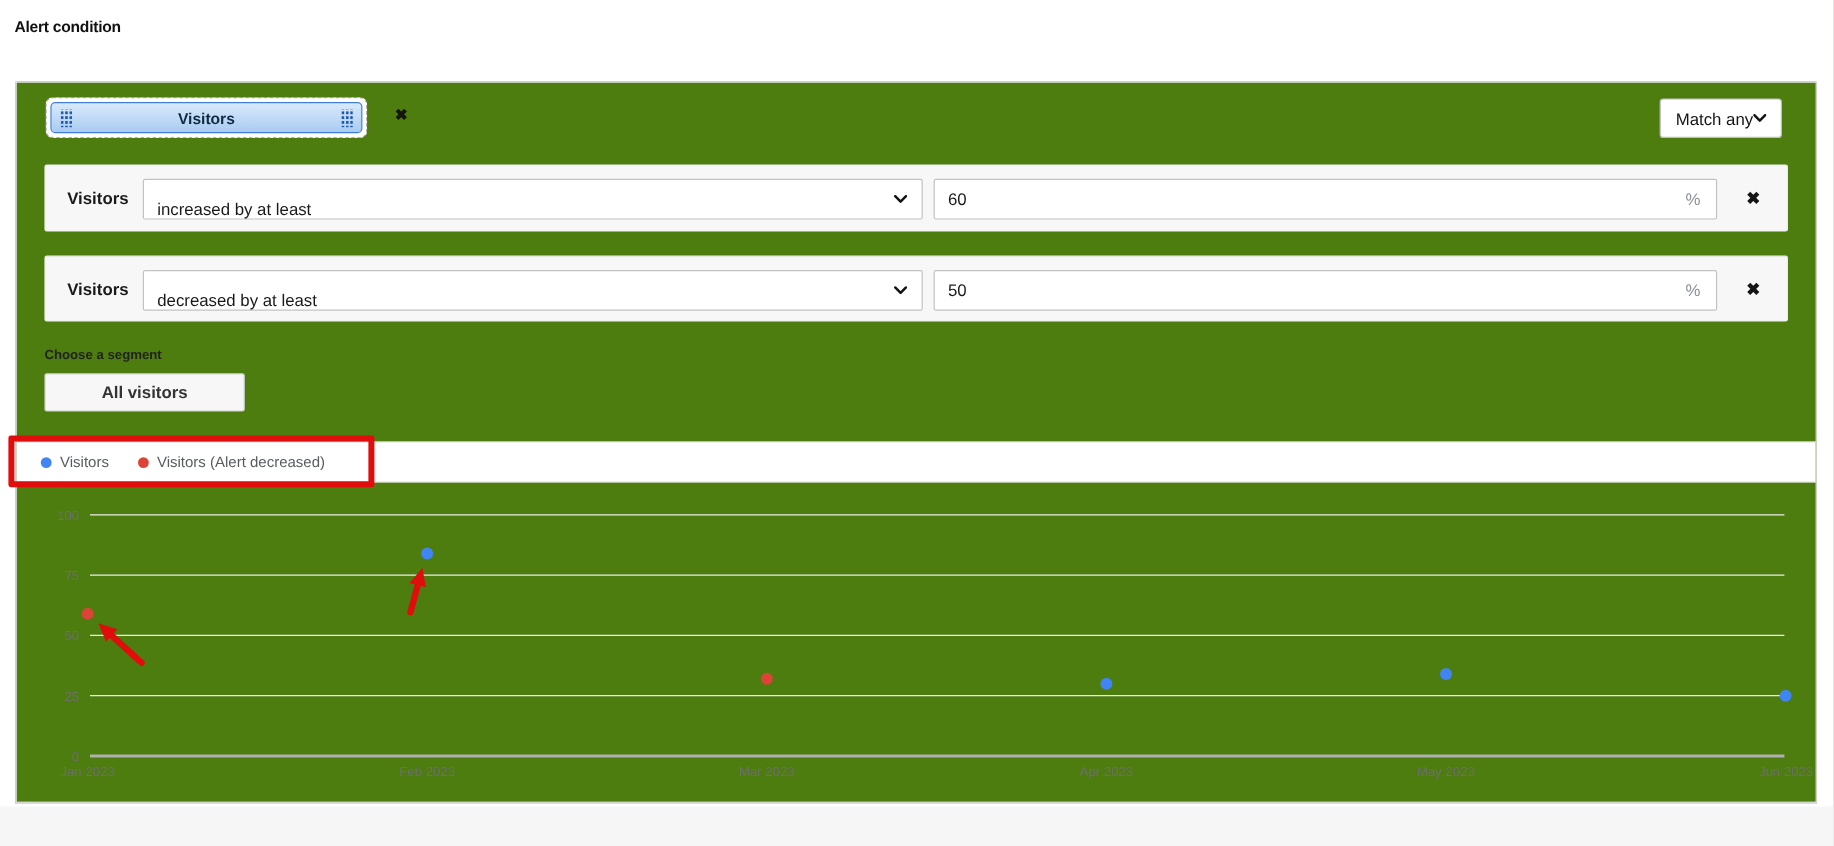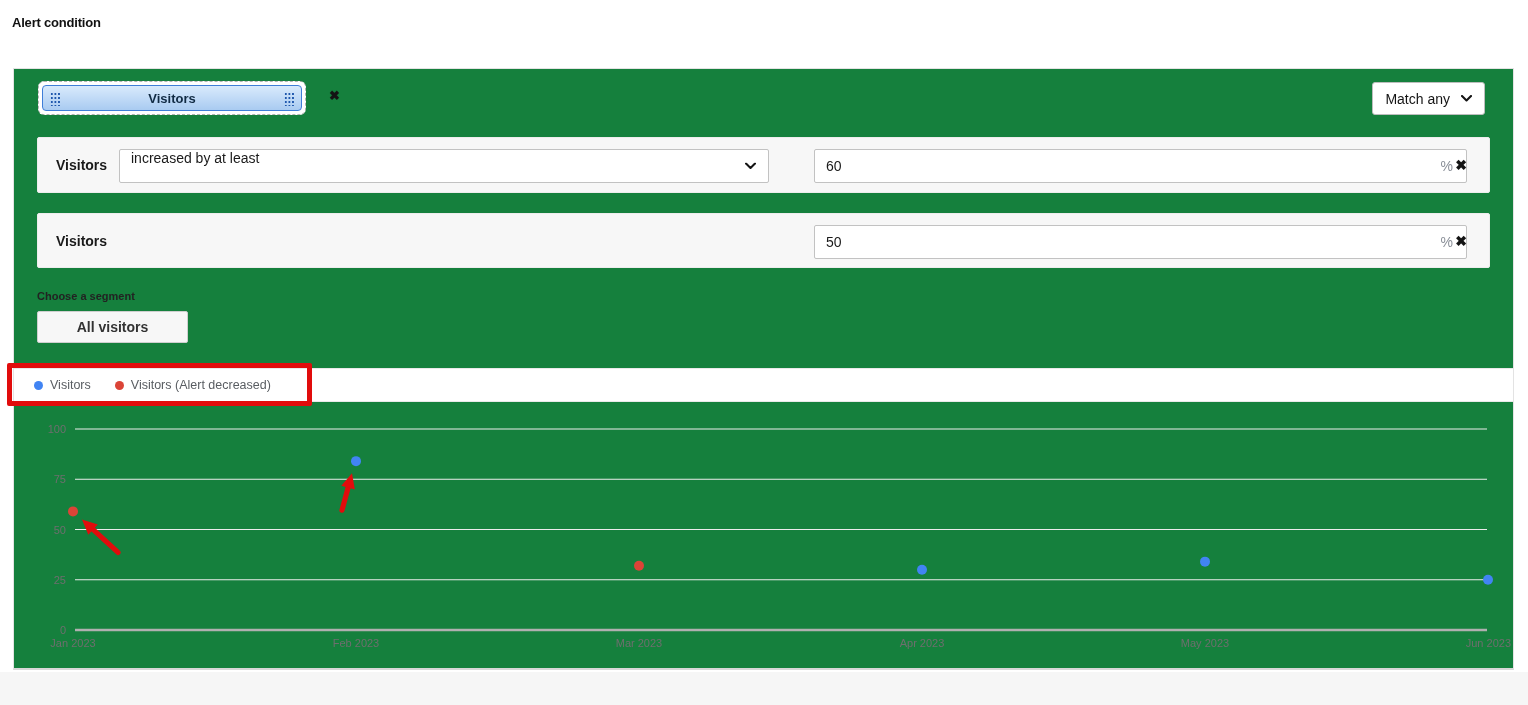--- a/index.html
+++ b/index.html
@@ -2,60 +2,60 @@
 <html><head>
 <meta charset="utf-8">
 <style>
   * { margin:0; padding:0; box-sizing:border-box; }
   html,body { width:1528px; height:705px; background:#ffffff;
     font-family:"Liberation Sans", sans-serif; color:#1a1a1a; overflow:hidden; position:relative; }
 
   .page-title { position:absolute; left:12px; top:15px; font-size:13px; font-weight:700; color:#111; letter-spacing:-0.2px; }
 
   .panel { position:absolute; left:13px; top:68px; width:1501px; height:602px;
-    background:#15803d; border:1px solid #e3e3e3; border-bottom:2px solid #d8d8d8; }
+    background:#4d7c0f; border:1px solid #e3e3e3; border-bottom:2px solid #d8d8d8; }
 
   
   .chip-outer { position:absolute; left:24px; top:12px; width:268px; height:34px;
     border:1px dashed #b4b4b4; border-radius:6px; padding:3px; background:#fff; }
   .chip { height:100%; display:flex; align-items:center; padding:0 7px;
     background:linear-gradient(180deg,#d9eafc 0%,#a9cbf1 100%);
     border:1px solid #3f7ed8; border-radius:4px; }
   .drag-handle { width:10px; height:15px; flex:0 0 auto;
     background-image:radial-gradient(circle,#1e57ad 1.05px, transparent 1.35px);
     background-size:3.6px 4px; background-position:0 1px; }
   .chip-label { flex:1; text-align:center; font-size:13px; font-weight:700; color:#102a43; }
   .x-btn { font-size:13px; font-weight:900; color:#141414; line-height:1; }
   .chip-x { position:absolute; left:315px; top:20px; }
 
   .match-any { position:absolute; right:28px; top:13px; height:33px; padding:0 12px;
     background:#fff; border:1px solid #bdbdbd; border-radius:3px;
-    display:flex; align-items:center; gap:11px; font-size:14px; color:#141414; }
+    display:flex; align-items:center; font-size:14px; color:#141414; }
 
   
   .cond-row { position:absolute; left:23px; width:1453px; height:56px;
     background:#f7f7f7; border:1px solid #ededed; border-radius:2px; }
   .row-1 { top:68px; } .row-2 { top:144px; height:55px; }
   .cond-metric { position:absolute; left:18px; top:0; height:100%; display:flex; align-items:center;
     font-size:14px; font-weight:700; color:#1a1a1a; }
   .select-box { position:absolute; left:81px; top:11px; width:650px; height:34px;
     background:#fff; border:1px solid #c2c2c2; border-radius:2px;
-    display:flex; align-items:flex-start; padding:0 30px 0 11px; font-size:14px; color:#1a1a1a; }
+    display:flex; align-items:flex-end; padding:0 30px 0 11px; font-size:14px; color:#1a1a1a; }
   .select-chevron { position:absolute; right:12px; top:50%; transform:translateY(-50%); display:flex; }
   .input-box { position:absolute; left:740px; top:11px; width:653px; height:34px;
-    background:#fff; border:1px solid #c2c2c2; border-radius:2px;margin-left:36px; }
+    background:#fff; border:1px solid #c2c2c2; border-radius:2px; }
   .input-box input { width:100%; height:100%; border:none; outline:none; background:transparent;
     font-family:"Liberation Sans", sans-serif; font-size:14px; color:#1a1a1a; padding:0 28px 0 11px; }
   .unit-suffix { position:absolute; right:13px; top:50%; transform:translateY(-50%);
     font-size:14px; color:#8a8f98; }
   .row-x { position:absolute; right:22px; top:0; height:100%; display:flex; align-items:center; font-size:14px; }
 
   
   .segment-label { position:absolute; left:23px; top:221px; font-size:11px; font-weight:700; color:#222; }
-  .segment-btn { position:absolute; left:23px; top:242px; width:151px; height:32px;
+  .segment-btn { position:absolute; left:23px; top:242px; width:167px; height:32px;
     background:#f7f7f7; border:1px solid #cfcfcf; border-radius:2px;
     display:flex; align-items:center; justify-content:center;
     font-size:14px; font-weight:700; color:#333; }
 
   
   .legend-bar { position:absolute; left:0; top:299px; width:1499px; height:34px;
     border-top:1px solid #e9e9e9; border-bottom:1px solid #e9e9e9;
     display:flex; align-items:center; padding-left:20px; gap:24px; background:#fff; }
   .legend-item { display:flex; align-items:center; gap:7px; }
   .legend-dot { width:9px; height:9px; border-radius:50%; flex:0 0 auto; }
@@ -105,20 +105,28 @@
     </div>
     <div class="input-box">
       <input type="text" value="60" style="">
       <span class="unit-suffix">%</span>
     </div>
     <span class="row-x x-btn">✖</span>
   </div>
 
   <div class="cond-row row-2">
     <span class="cond-metric">Visitors</span>
+    <div class="select-box">
+      <span>decreased by at least</span>
+      <span class="select-chevron">
+        <svg width="11" height="7" viewBox="0 0 11 7">
+            <polyline points="1,1 5.5,5.5 10,1" fill="none" stroke="#141414" stroke-width="2.1" stroke-linecap="round" stroke-linejoin="round"></polyline>
+          </svg>
+      </span>
+    </div>
     <div class="input-box">
       <input type="text" value="50" style="">
       <span class="unit-suffix">%</span>
     </div>
     <span class="row-x x-btn">✖</span>
   </div>
 
   <div class="segment-label">Choose a segment</div>
   <div class="segment-btn">All visitors</div>
 

